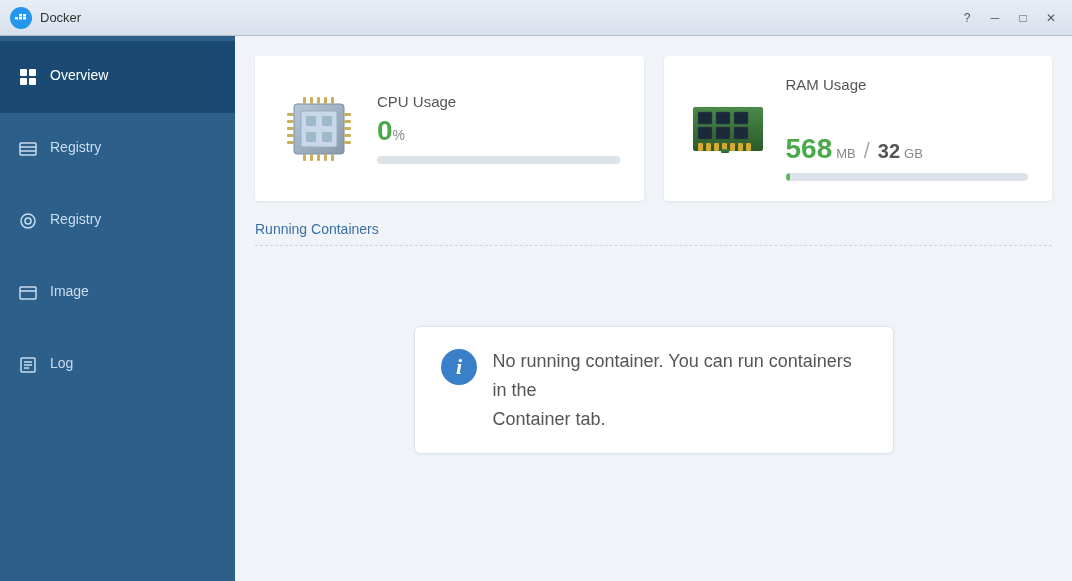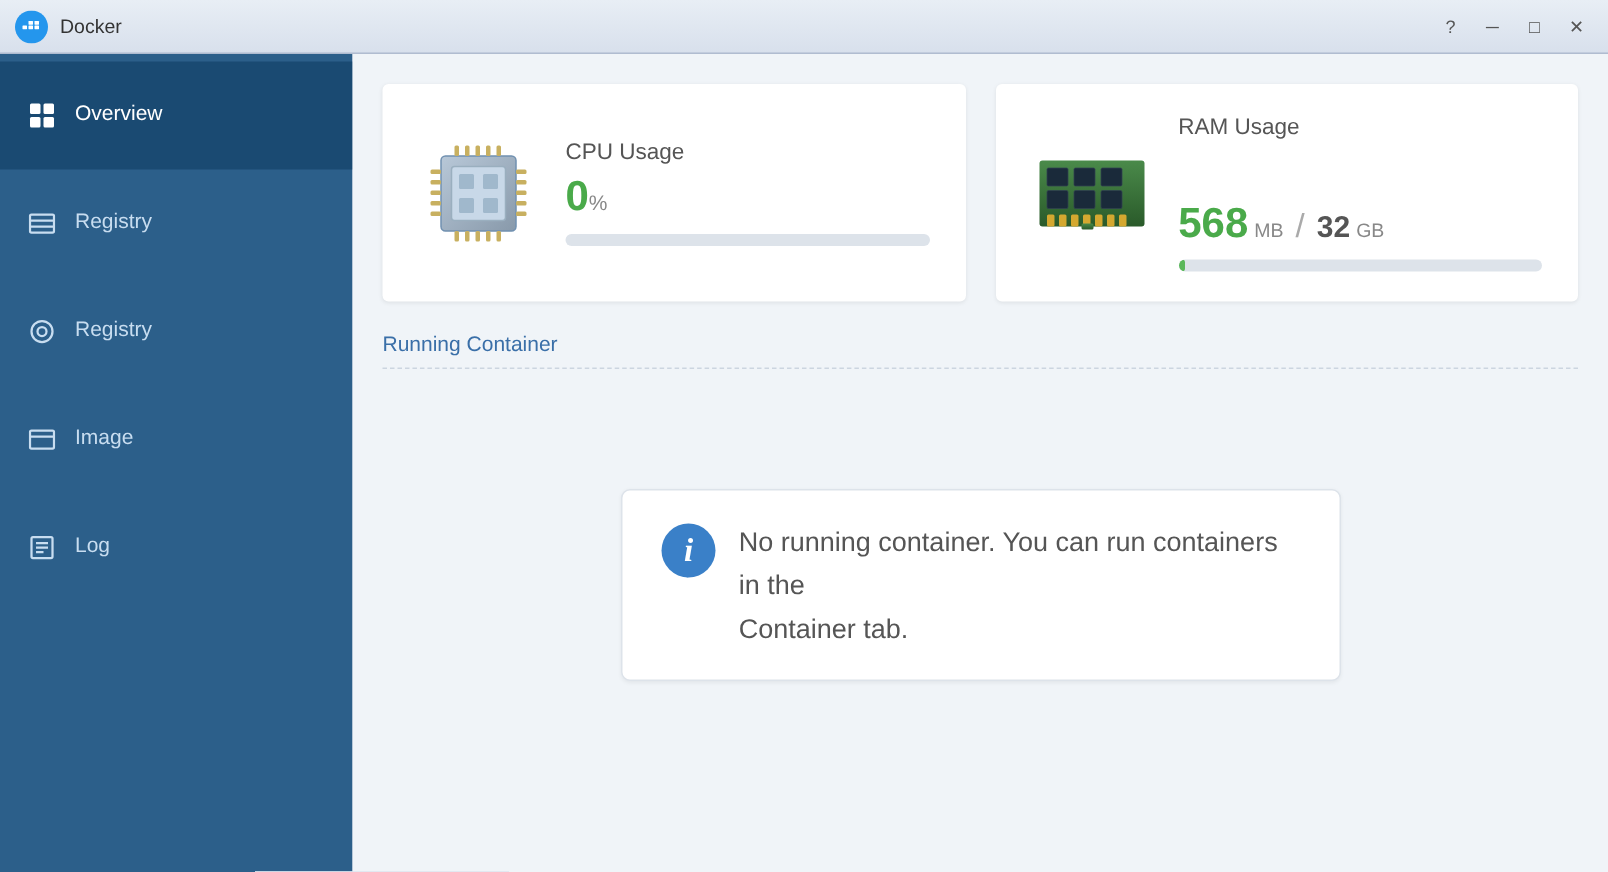--- a/index.html
+++ b/index.html
@@ -418,21 +418,21 @@
               <span class="ram-total-unit">GB</span>
           </div>
           <div class="progress-bar">
             <div class="progress-fill" style="width: 1.7%"></div>
           </div>
         </div>
       </div>
 
     </div>
 
-    <div class="section-title">Running Container</div>
+    <div class="section-title">Running Containers</div>
 
     <div class="empty-state">
       <div class="info-box">
         <svg class="info-icon" width="40" height="40" viewBox="0 0 40 40">
           <circle cx="20" cy="20" r="18" fill="#3a80c8"></circle>
           <text x="20" y="27" text-anchor="middle" font-family="Georgia, serif" font-style="italic" font-size="22" fill="white" font-weight="bold">i</text>
 
           <path d="M14 35 Q18 38 20 38 Q16 36 17 33 Z" fill="#3a80c8"></path>
         </svg>
         <div class="info-text">

